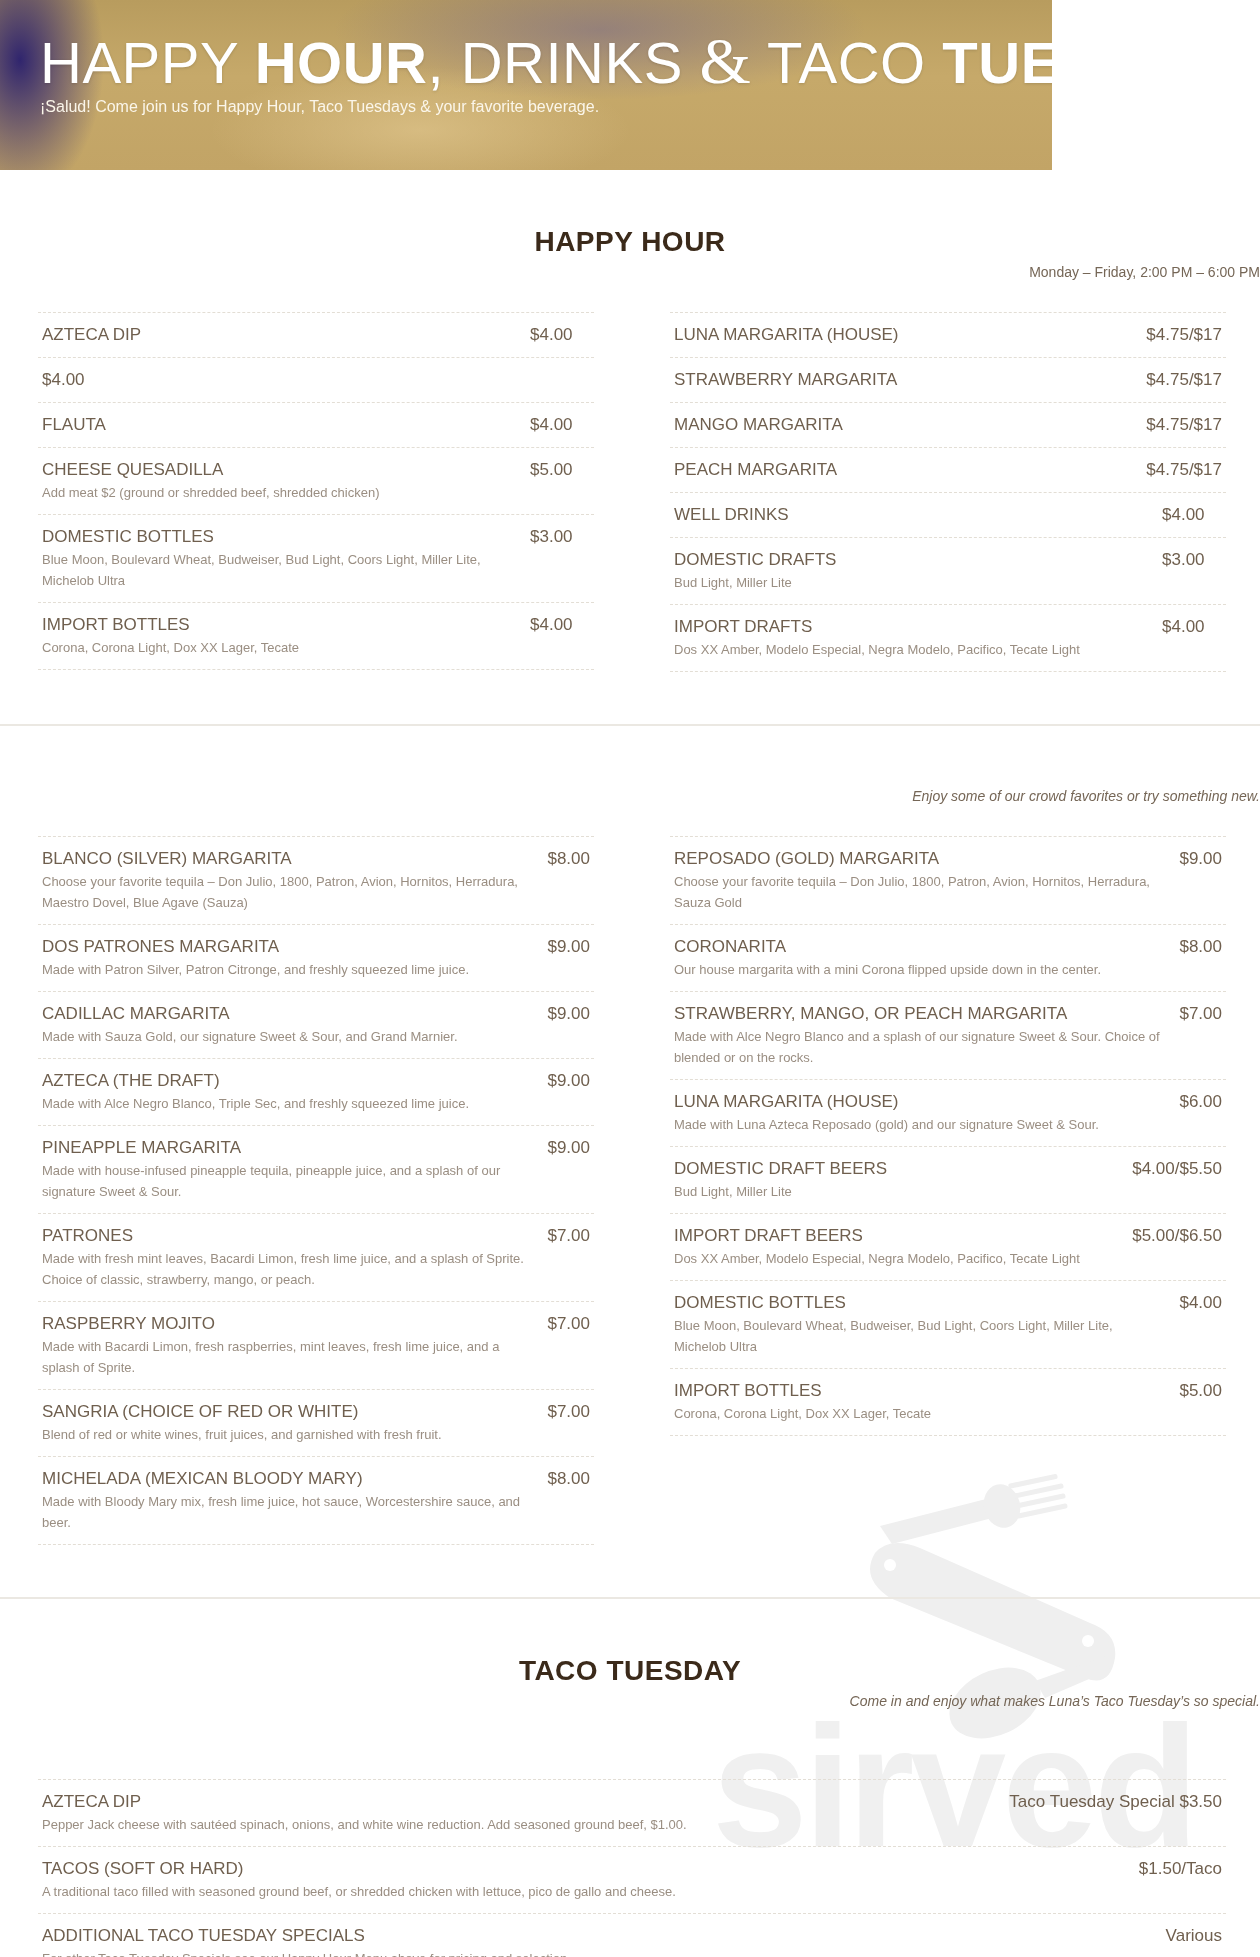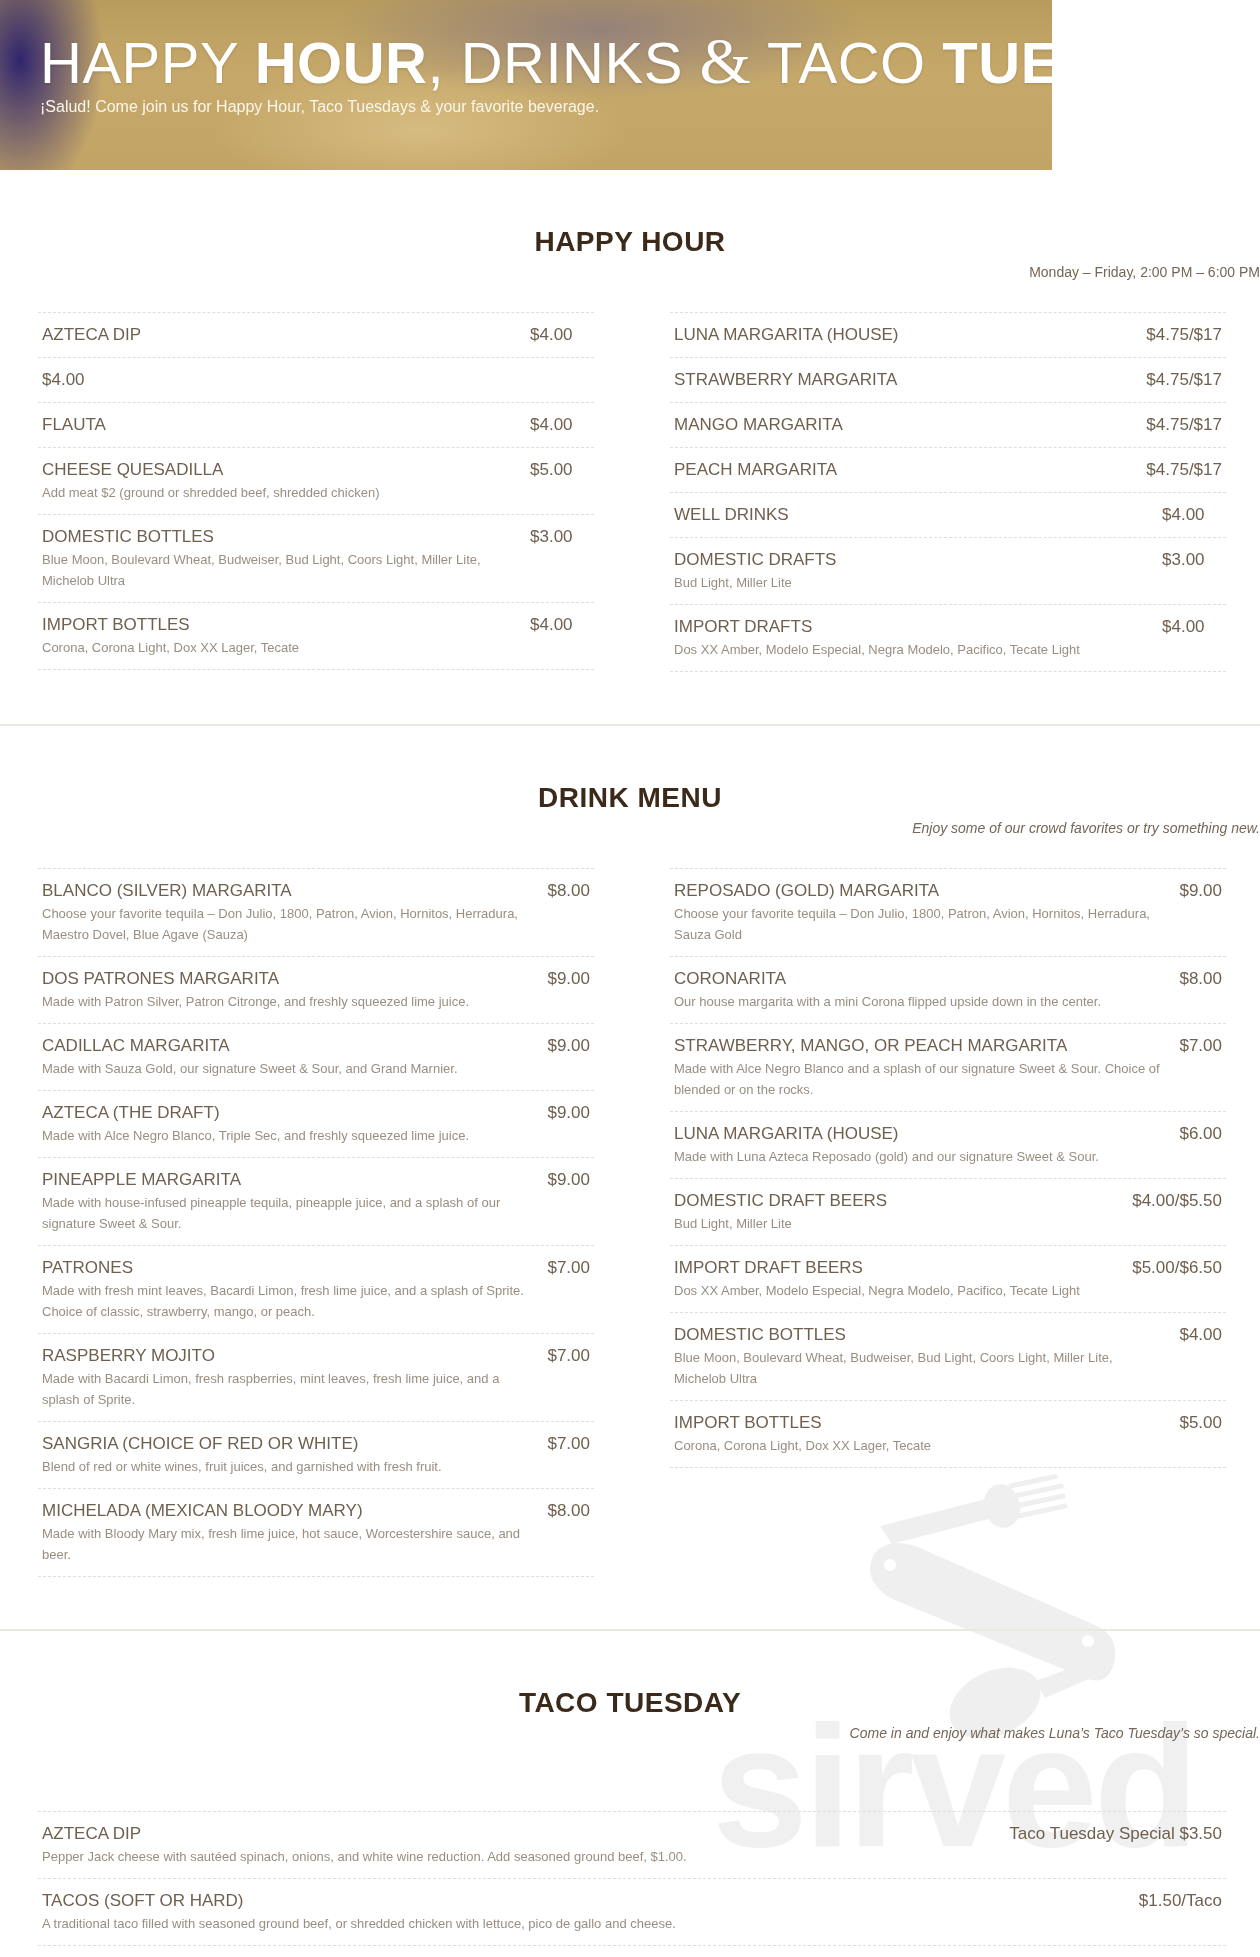--- a/index.html
+++ b/index.html
@@ -187,21 +187,20 @@
       <div class="item-name">IMPORT DRAFTS</div>
       <div class="item-desc">Dos XX Amber, Modelo Especial, Negra Modelo, Pacifico, Tecate Light</div>
     </div>
     <div class="item-price">$4.00</div>
   </div>
         </div>
     </div>
   </section>
 
   <section class="section">
-    <h2 class="section-title">DRINK MENU</h2>
     <p class="section-sub italic">Enjoy some of our crowd favorites or try something new.</p>
     <div class="columns">
       <div class="col">
           <div class="item">
     <div class="item-main">
       <div class="item-name">BLANCO (SILVER) MARGARITA</div>
       <div class="item-desc">Choose your favorite tequila – Don Julio, 1800, Patron, Avion, Hornitos, Herradura, Maestro Dovel, Blue Agave (Sauza)</div>
     </div>
     <div class="item-price">$8.00</div>
   </div>

